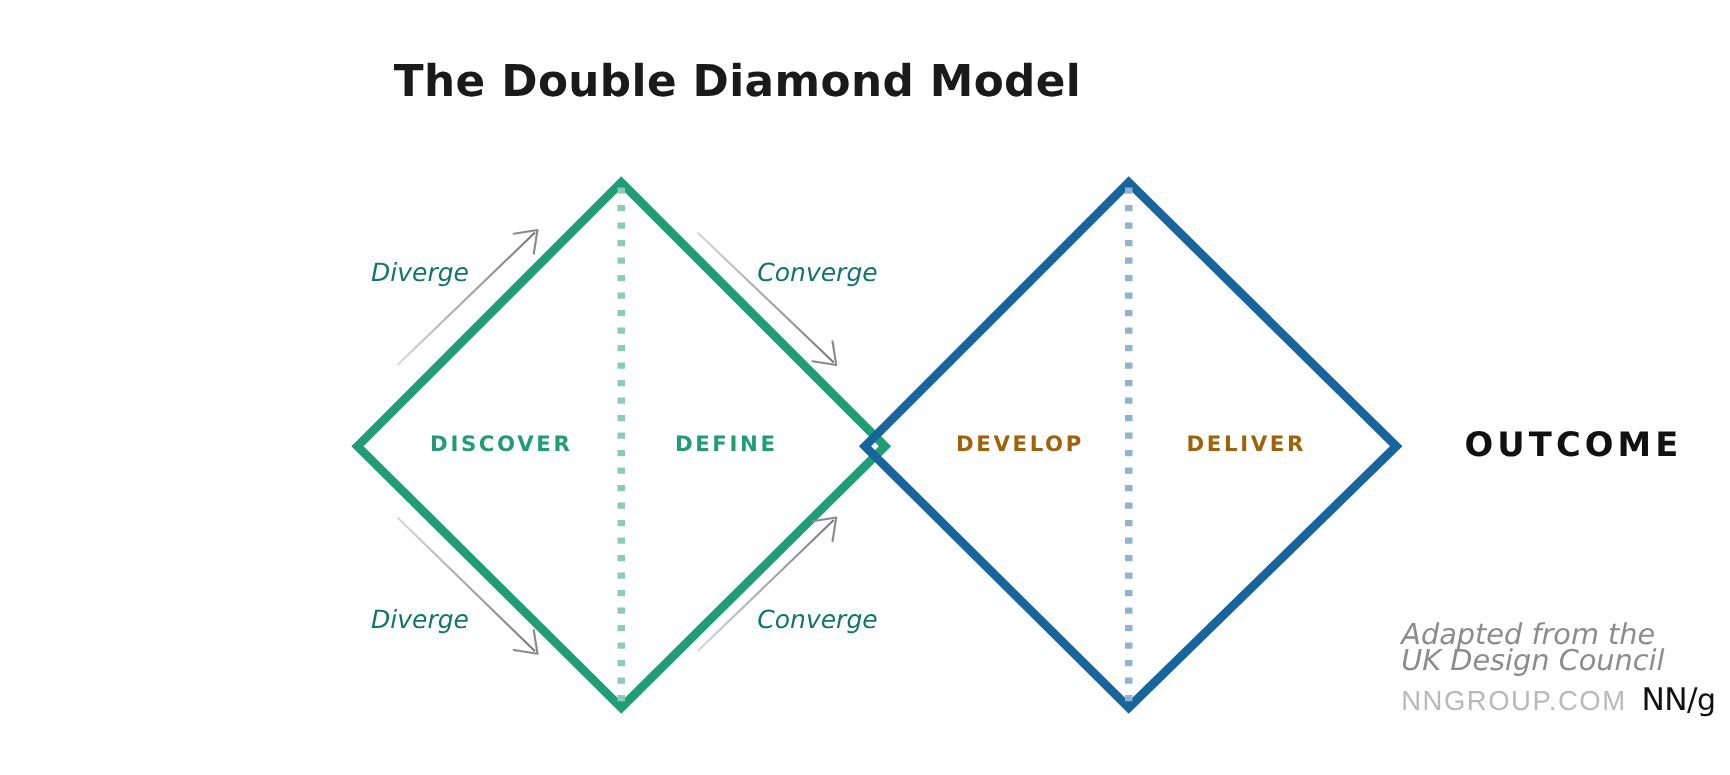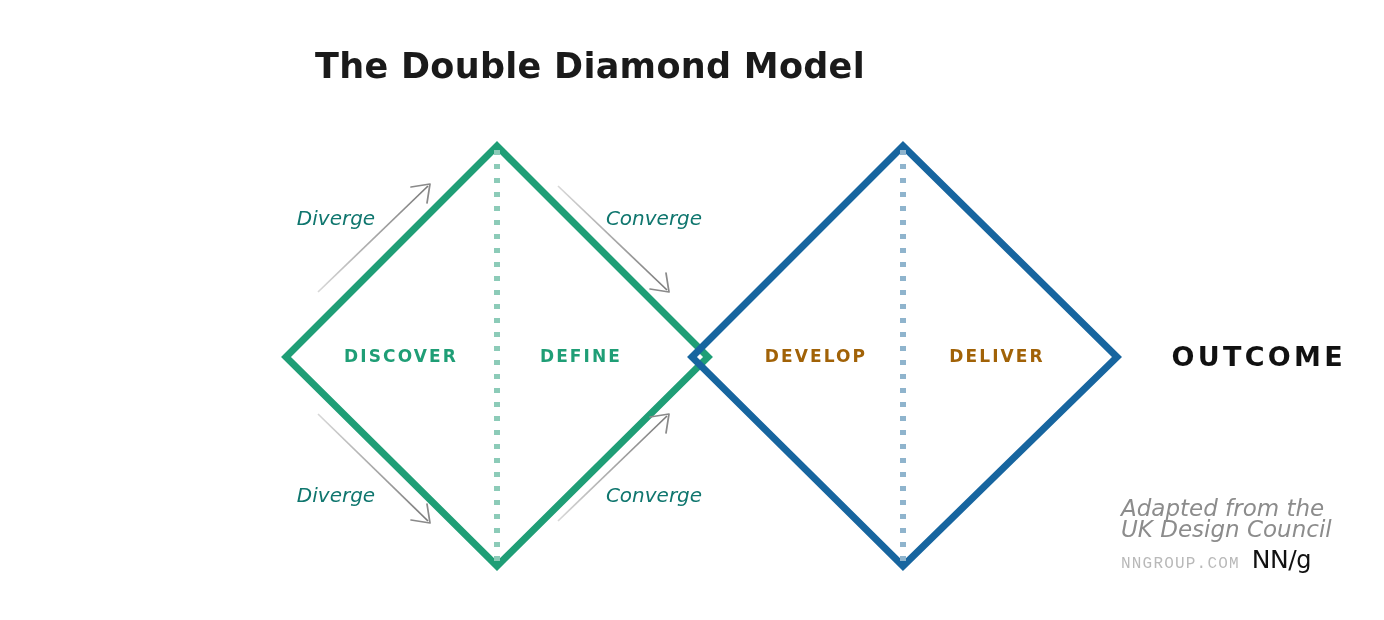--- a/index.html
+++ b/index.html
@@ -105,22 +105,22 @@
   }
   #source-row {
     position: absolute;
     left: 1121px;
     top: 545px;
     display: flex;
     align-items: baseline;
     gap: 12px;
   }
   #nngroup-url {
-    font-family: Liberation Mono, monospace;
-    font-size: 16px;
+    font-family: Liberation Sans, sans-serif;
+    font-size: 22px;
     letter-spacing: 1.2px;
     color: #b9b9b9;
     white-space: nowrap;
   }
   #nng-logo {
     font-family: "DejaVu Sans", sans-serif;
     font-size: 25px;
     color: #111111;
     white-space: nowrap;
     letter-spacing: -0.5px;

